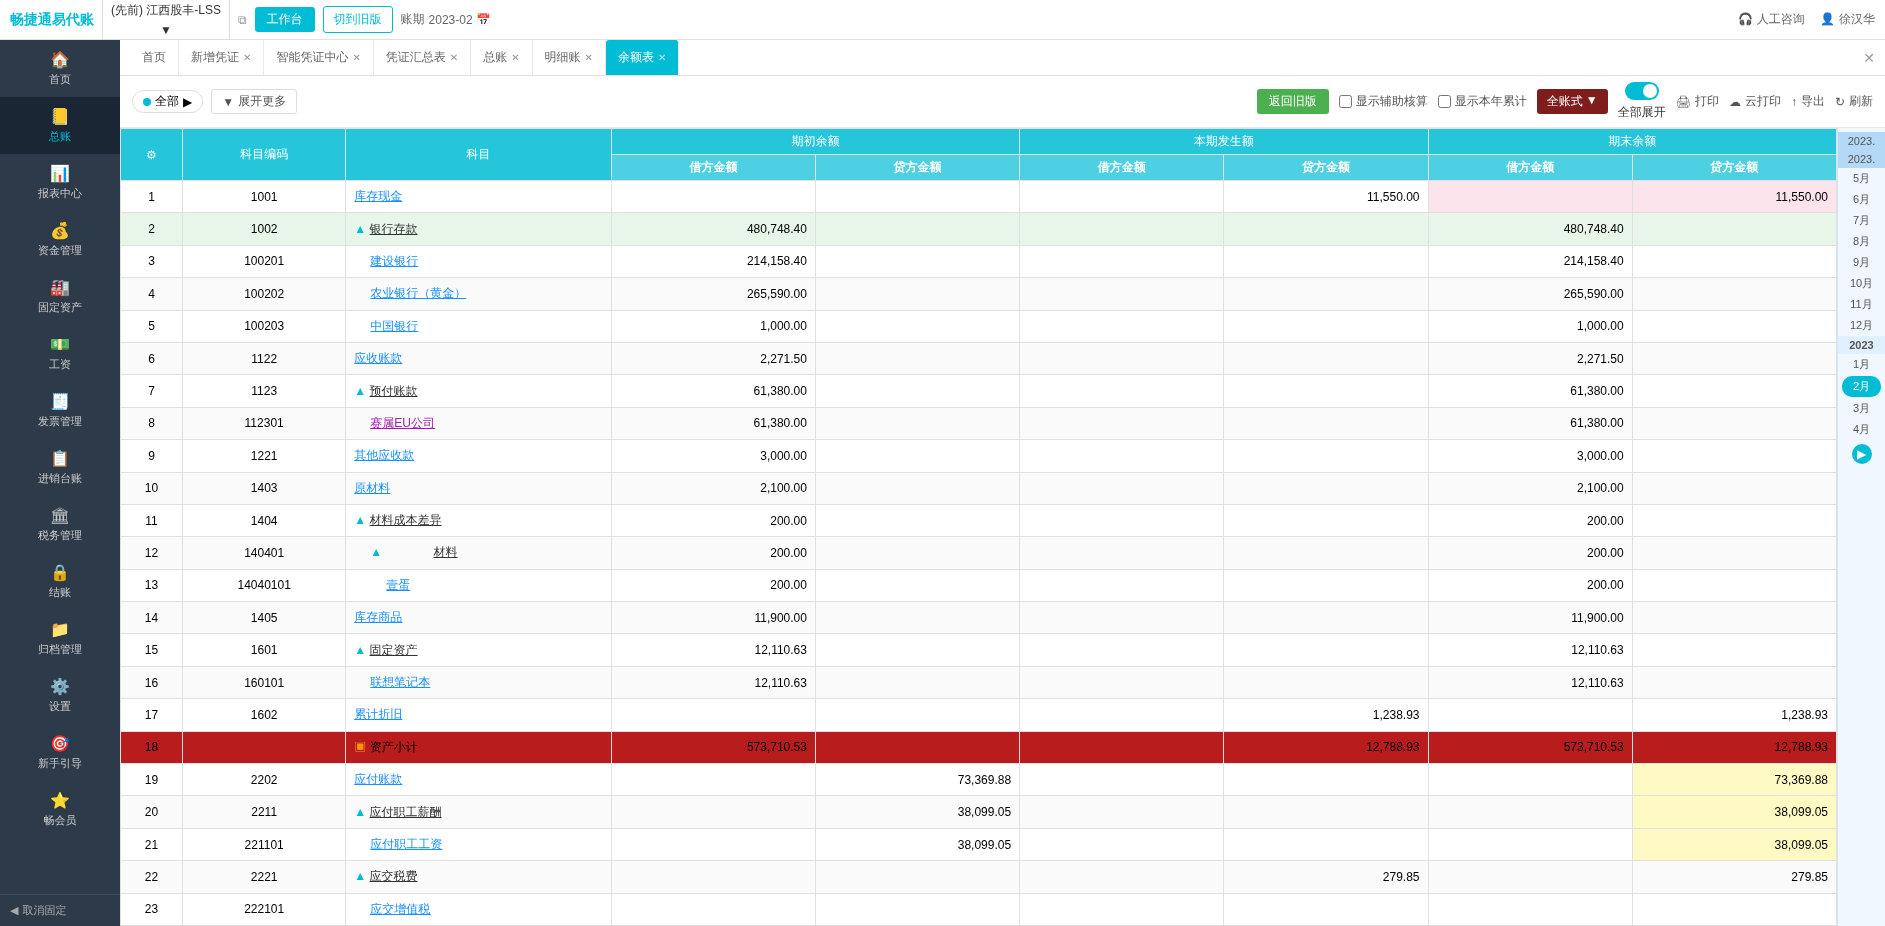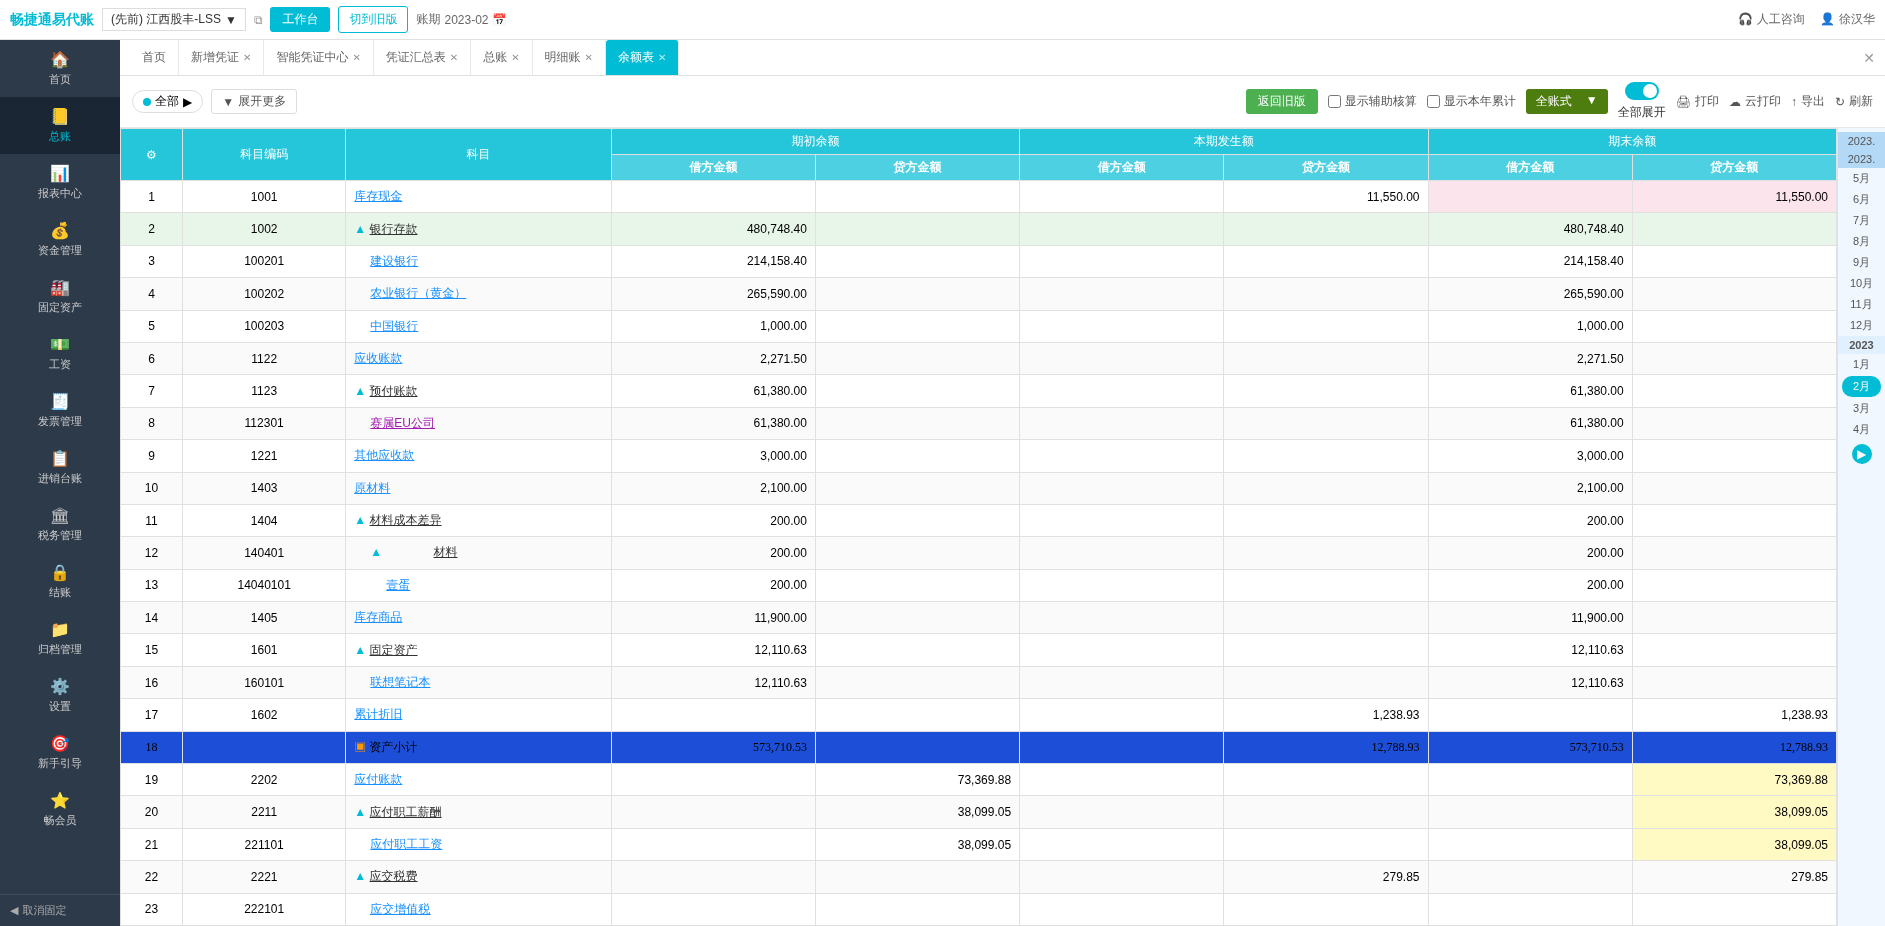--- a/index.html
+++ b/index.html
@@ -24,20 +24,21 @@
     .company-selector {
       display: flex;
       align-items: center;
       border: 1px solid #ddd;
       border-radius: 0;
       padding: 2px 8px;
       gap: 4px;
       cursor: pointer;
       font-size: 12px;
       color: #333;
+      flex-direction: column;
     }
     .btn-workbench {
       background: #00bcd4;
       color: #fff;
       border: none;
       border-radius: 3px;
       padding: 4px 12px;
       cursor: pointer;
       font-size: 12px;
     }
@@ -214,29 +215,29 @@
     }
     .checkbox-label {
       display: flex;
       align-items: center;
       gap: 4px;
       font-size: 12px;
       color: #555;
       cursor: pointer;
     }
     .btn-full-format {
-      background: #4d7c0f;
+      background: #7f1d1d;
       color: #fff;
       border: none;
       border-radius: 3px;
       padding: 4px 10px;
       cursor: pointer;
       font-size: 12px;
       display: flex;
-      gap: 14px;
+      gap: 3px;
     }
     .toggle-wrap {
       display: flex;
       align-items: center;
       gap: 4px;
       font-size: 12px;
       color: #333;
       flex-direction: column;
     }
     .toggle {
@@ -723,21 +724,21 @@
                 <td class="cell-center">17</td>
                 <td class="cell-center">1602</td>
                 <td style="padding-left: 8px;"><a class="cell-link" style="color:#1890ff;">累计折旧</a></td>
                 <td class="cell-number"></td>
                 <td class="cell-number"></td>
                 <td class="cell-number"></td>
                 <td class="cell-number">1,238.93</td>
                 <td class="cell-number"></td>
                 <td class="cell-number">1,238.93</td>
               </tr>
-              <tr style="background: #1d4ed8; font-family: Liberation Serif, serif;">
+              <tr style="background: #b91c1c;">
                 <td class="cell-center">18</td>
                 <td class="cell-center"></td>
                 <td style="padding-left: 8px;"><span style="color:#f90;">▣</span> 资产小计</td>
                 <td class="cell-number">573,710.53</td>
                 <td class="cell-number"></td>
                 <td class="cell-number"></td>
                 <td class="cell-number">12,788.93</td>
                 <td class="cell-number">573,710.53</td>
                 <td class="cell-number">12,788.93</td>
               </tr>

